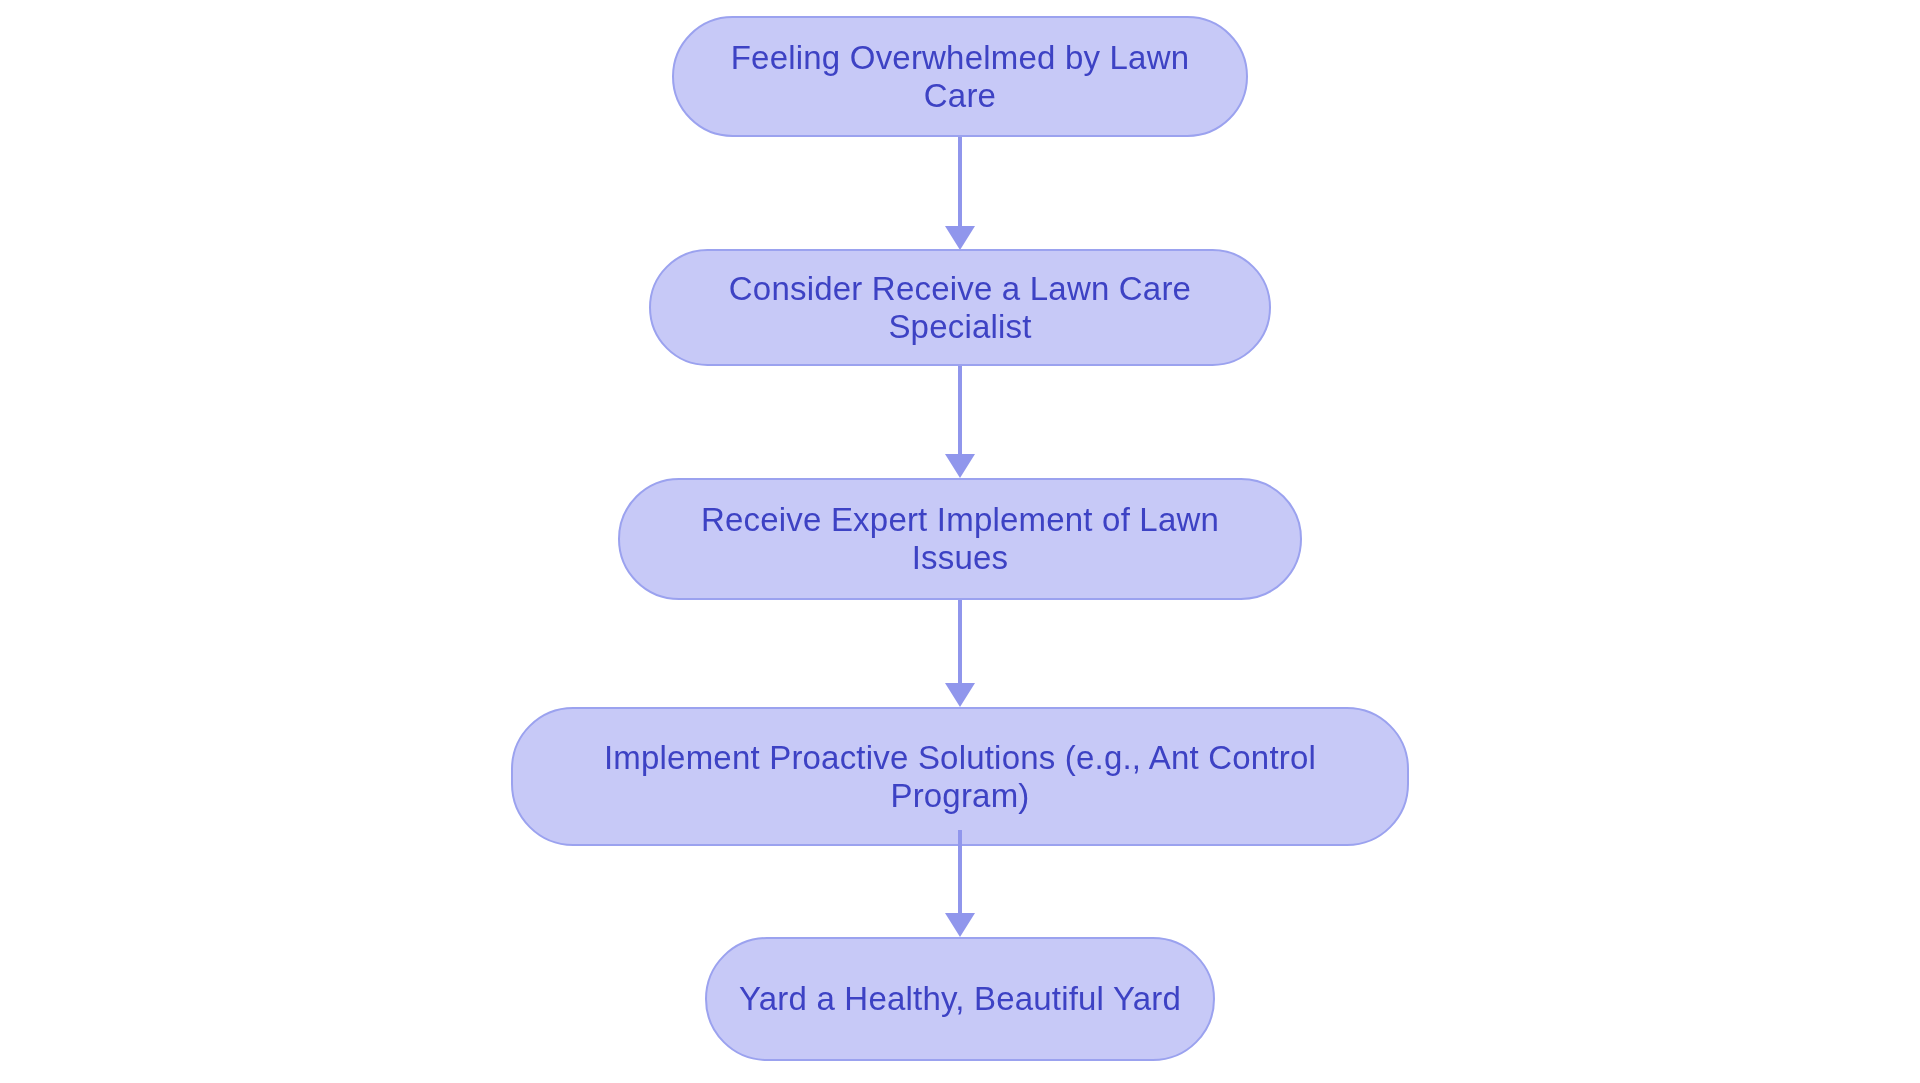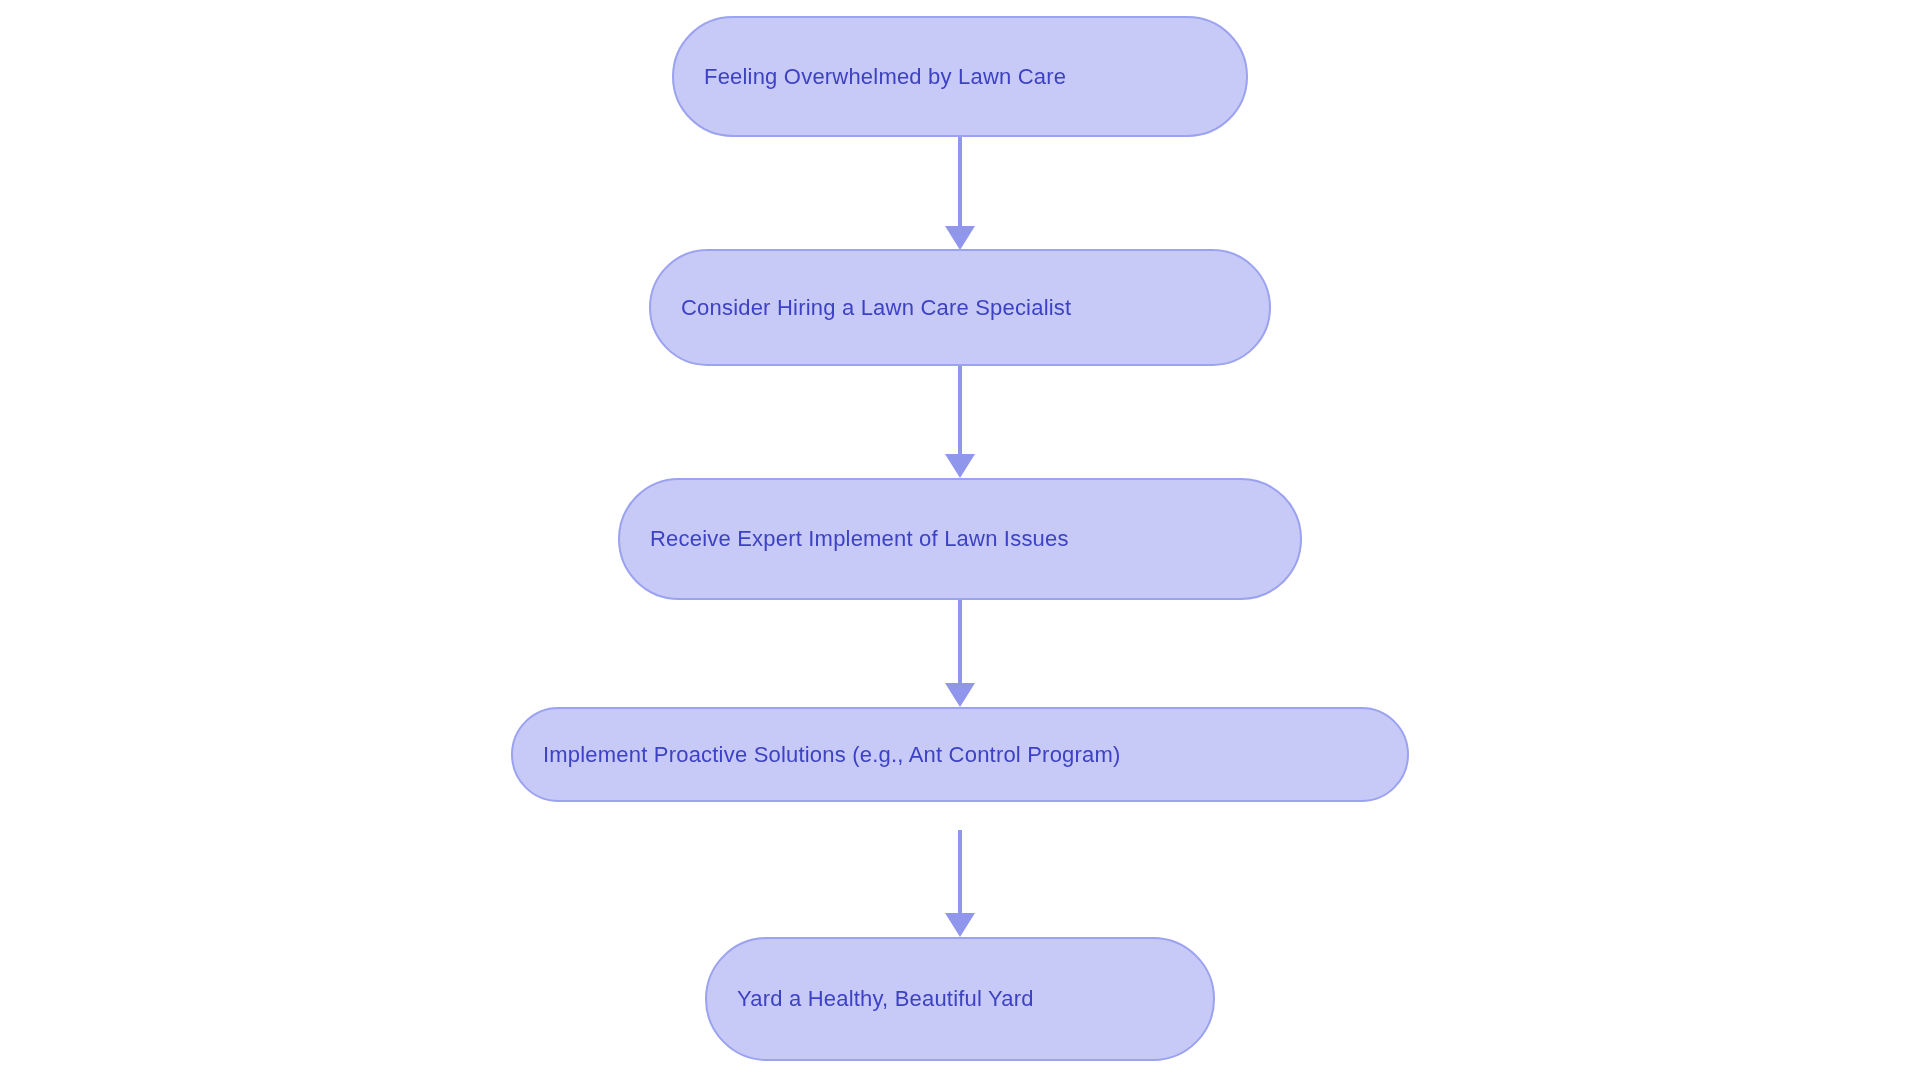--- a/index.html
+++ b/index.html
@@ -22,31 +22,31 @@
     background: var(--background);
     overflow: hidden;
   }
   .flow-node {
     position: absolute;
     background: var(--node_fill);
     border: 2px solid var(--node_border);
     border-radius: 62px;
     display: flex;
     align-items: center;
-    justify-content: flex-start;
+    justify-content: center;
     text-align: center;
     color: var(--node_text);
-    font-size: 22px;
+    font-size: 33px;
     letter-spacing: 0.2px;
     padding: 0 30px;
   }
   .node-1 { left: 672px; top: 16px;  width: 576px; height: 121px; }
   .node-2 { left: 649px; top: 249px; width: 622px; height: 117px; }
   .node-3 { left: 618px; top: 478px; width: 684px; height: 122px; }
-  .node-4 { left: 511px; top: 707px; width: 898px; height: 95px; }
+  .node-4 { left: 511px; top: 707px; width: 898px; height: 139px; }
   .node-5 { left: 705px; top: 937px; width: 510px; height: 124px; }
 
   .arrow-line {
     position: absolute;
     left: 958px;
     width: 4px;
     background: var(--arrow);
   }
   .arrow-head {
     position: absolute;
@@ -72,21 +72,21 @@
 <div class="canvas">
 
   <div class="flow-node node-1">
     <span>Feeling Overwhelmed by Lawn Care</span>
   </div>
 
   <div class="arrow-line line-1"></div>
   <div class="arrow-head head-1"></div>
 
   <div class="flow-node node-2">
-    <span>Consider Hiring a Lawn Care Specialist</span>
+    <span>Consider Receive a Lawn Care Specialist</span>
   </div>
 
   <div class="arrow-line line-2"></div>
   <div class="arrow-head head-2"></div>
 
   <div class="flow-node node-3">
     <span>Receive Expert Implement of Lawn Issues</span>
   </div>
 
   <div class="arrow-line line-3"></div>

